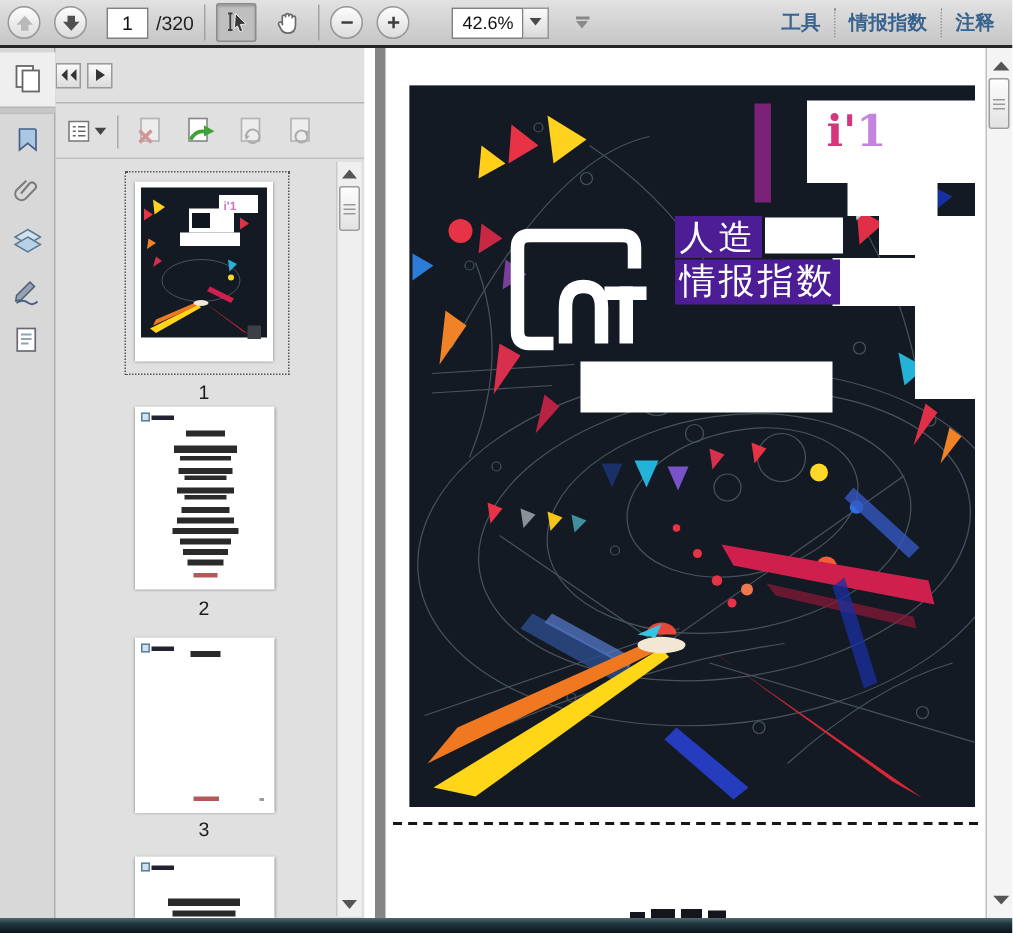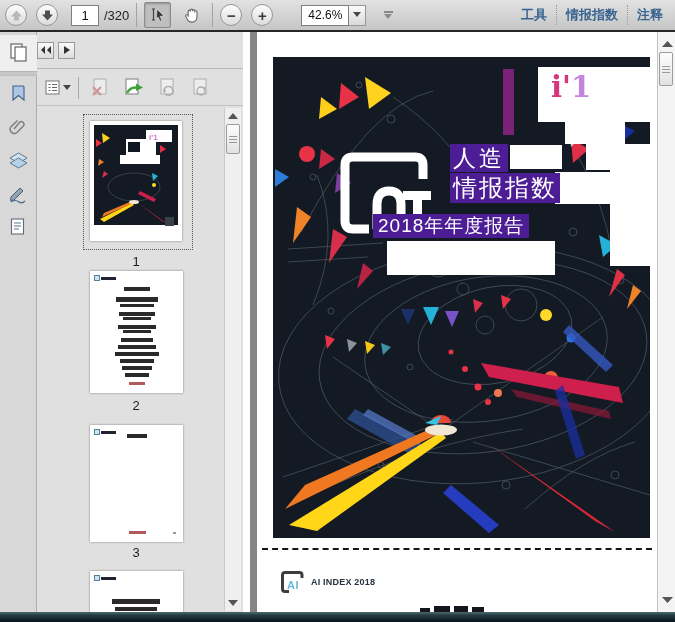--- a/index.html
+++ b/index.html
@@ -414,34 +414,24 @@
         <path d="M38,80 V56 Q38,42 50,42 Q62,42 62,56 V80" fill="none" stroke="#fff" stroke-width="9"></path>
         <rect x="64" y="42" width="28" height="9" fill="#fff"></rect>
         <rect x="74" y="42" width="9" height="38" fill="#fff"></rect>
       </svg>
 
       <span class="wm">
         <span style="color:#d6367e">i'</span><span style="color:#c583e0">1</span>
       </span>
       <div class="cover-text" style="left:177px;top:87px;font-size:23px;letter-spacing:3px;padding:1px 3px">人造</div>
       <div class="cover-text" style="left:177px;top:116px;font-size:24px;letter-spacing:2px;padding:1px 3px">情报指数</div>
-      <div class="cover-text" style="left:100px;top:157px;font-size:19px;letter-spacing:1px;padding:1px 5px">2018年年度报告</div>
     </div>
 
     <div class="dash-sep"></div>
 
-    <div class="p2logo">
-      <div style="position:relative;width:27px;height:26px">
-        <svg width="27" height="26" viewBox="0 0 27 26">
-          <path d="M22,8 V5 Q22,2.5 19.5,2.5 H5 Q2.5,2.5 2.5,5 V19 Q2.5,21.5 5,21.5 H9" fill="none" stroke="#3d3d3d" stroke-width="3"></path>
-        </svg>
-        <span class="letters">AI</span>
-      </div>
-      <span class="p2label">AI INDEX 2018</span>
-    </div>
 
     <div class="clipmark" style="left:162px;top:576px;width:10px;height:4px"></div>
     <div class="clipmark" style="left:176px;top:574px;width:16px;height:6px"></div>
     <div class="clipmark" style="left:196px;top:574px;width:14px;height:6px"></div>
     <div class="clipmark" style="left:214px;top:575px;width:12px;height:5px"></div>
   </div>
 
   <div class="doc-scroll">
     <div class="scroll-arrow" style="left:2px;top:6px;position:absolute;width:14px">
       <svg width="11" height="7">

